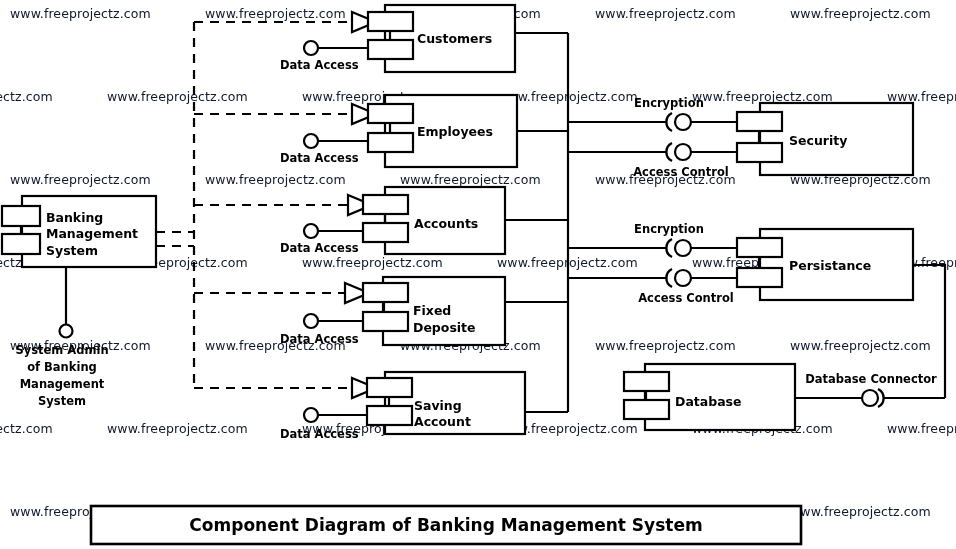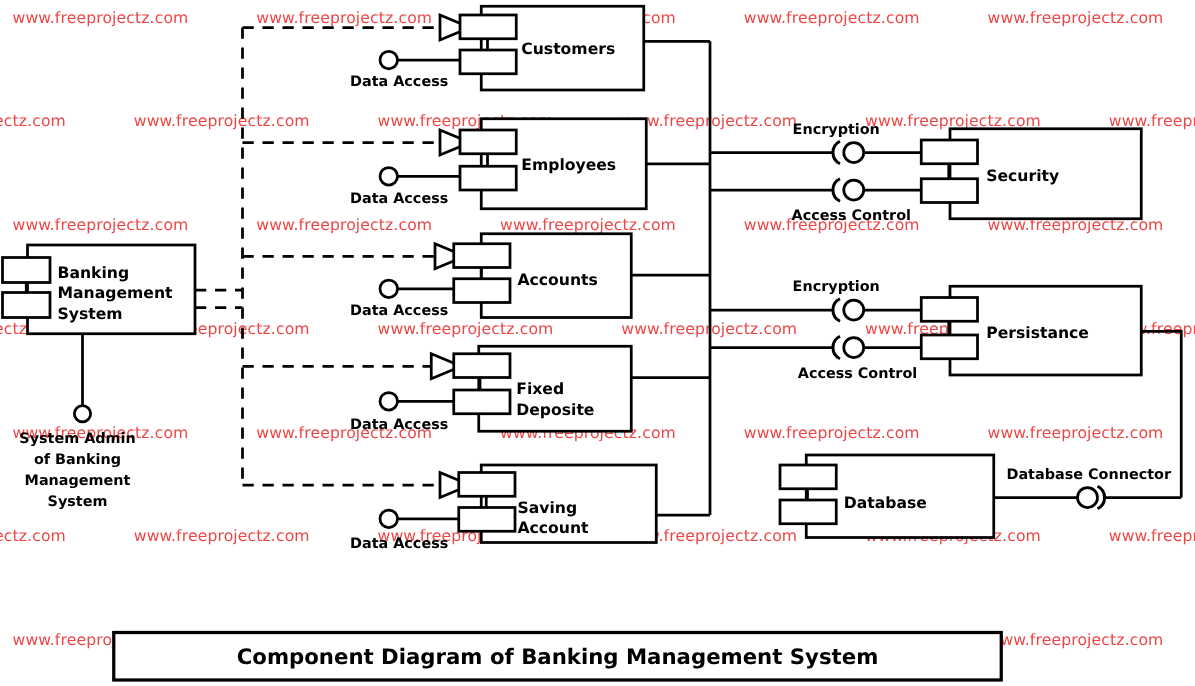--- a/index.html
+++ b/index.html
@@ -5,21 +5,21 @@
   html,body{margin:0;padding:0;background:#ffffff;}
   body{
     width:956px;height:549px;overflow:hidden;
     font-family:"DejaVu Sans","Liberation Sans",sans-serif;
     position:relative;
   }
   #stage{position:relative;width:956px;height:549px;background:#fff;}
   #watermarks{position:absolute;inset:0;z-index:1;pointer-events:none;}
   .wm{
     position:absolute;
-    color:#ef4444;
+    color:#0f172a;
     font-family:"DejaVu Sans","Liberation Sans",sans-serif;
     font-size:12.5px;
     white-space:nowrap;
     letter-spacing:.1px;
   }
   #diagram{position:absolute;inset:0;z-index:2;}
   svg text{
     font-family:"DejaVu Sans","Liberation Sans",sans-serif;
     font-weight:bold;
     fill:#000;

